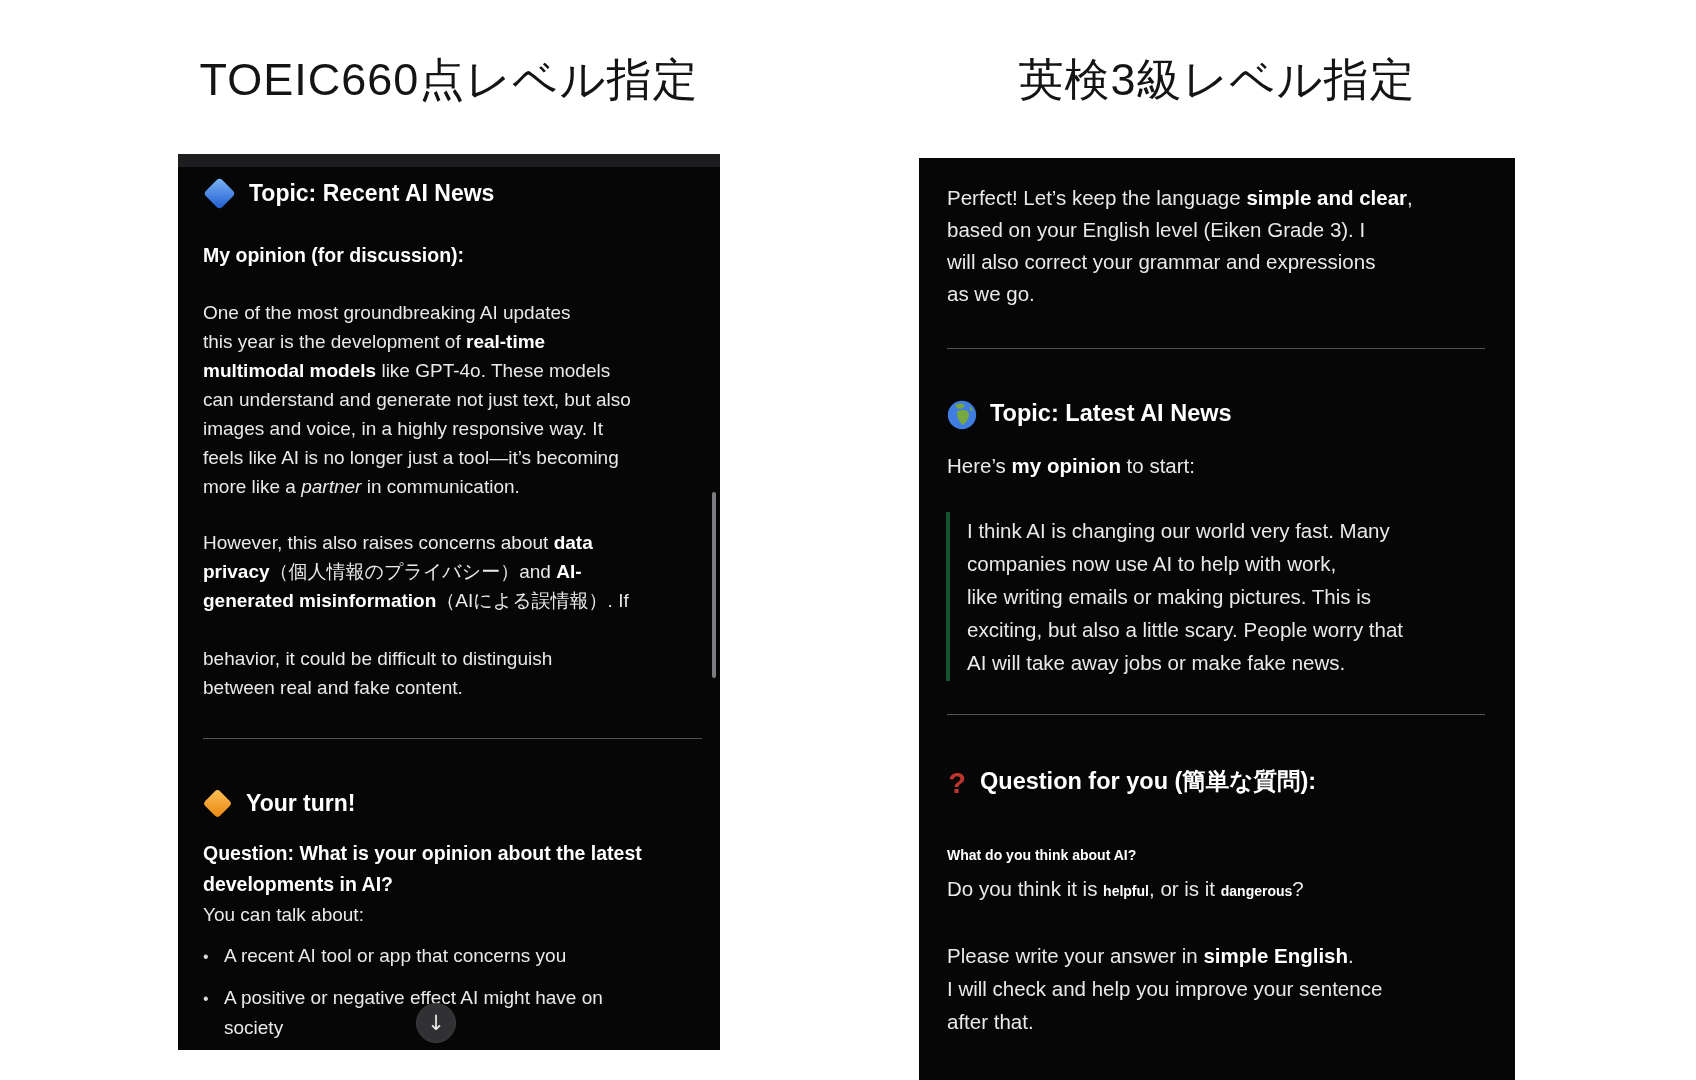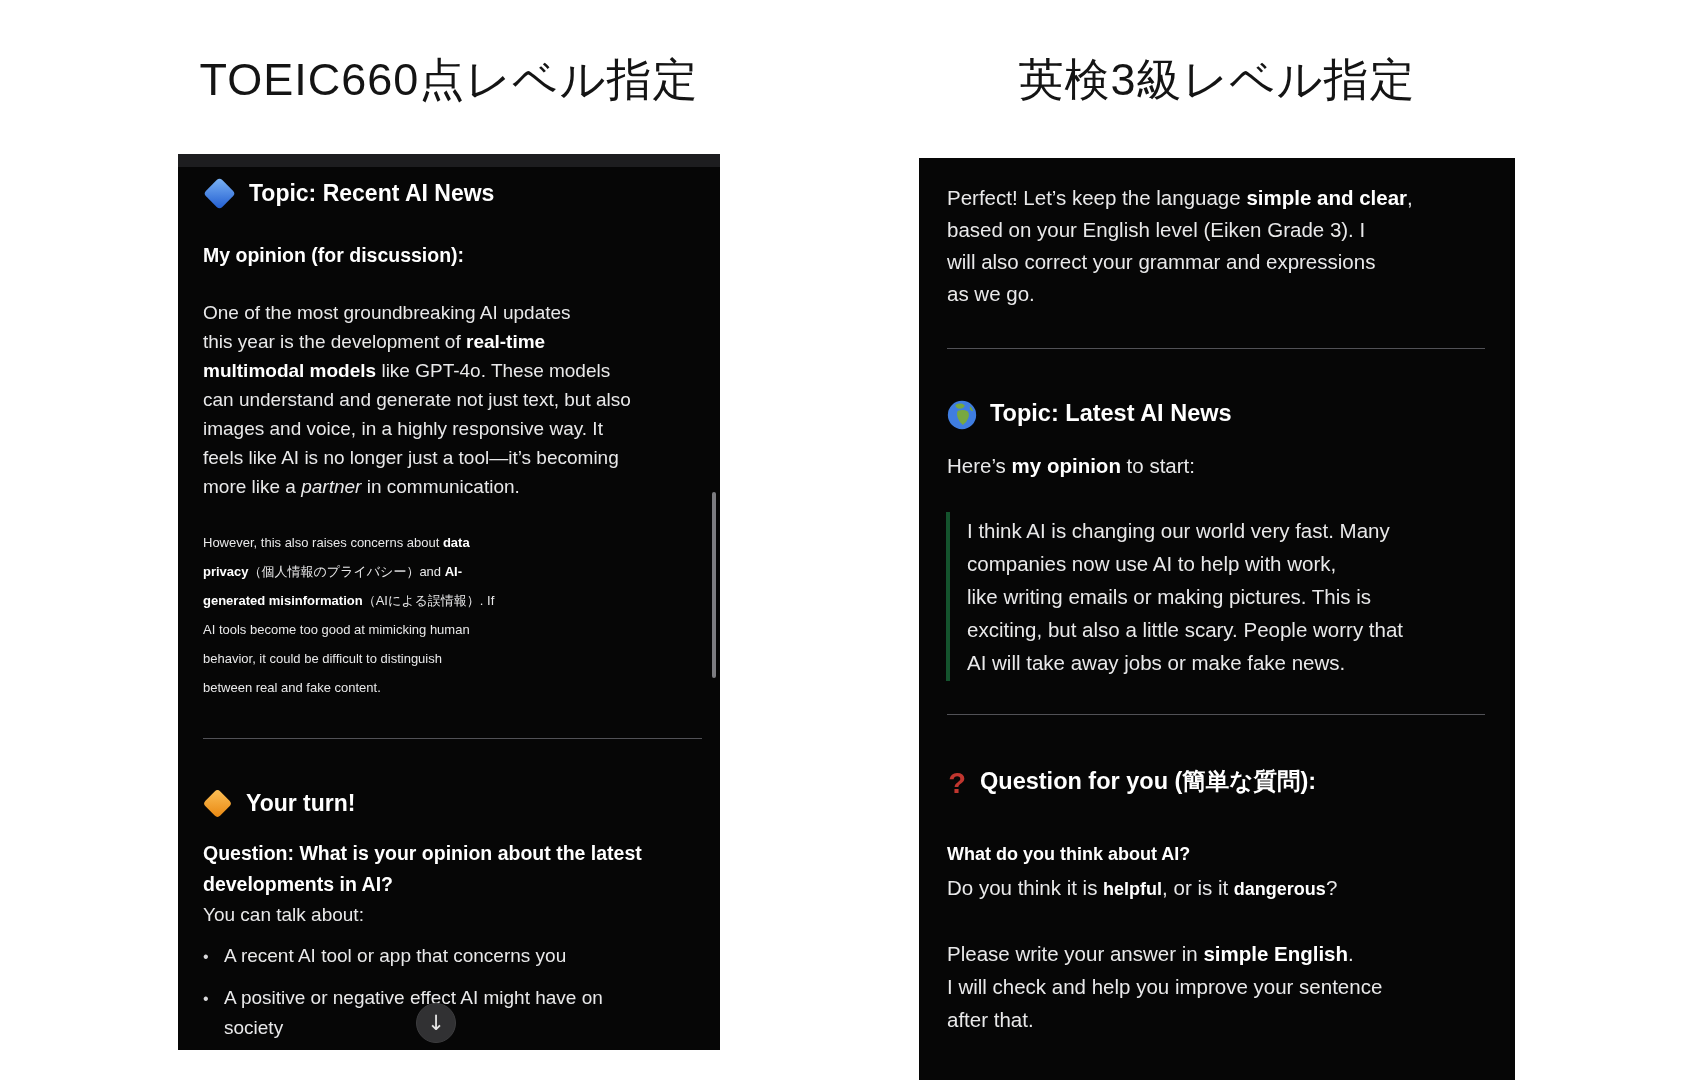--- a/index.html
+++ b/index.html
@@ -68,21 +68,21 @@
   }
 
   
   .rich { white-space:nowrap; }
   b { font-weight:700; color:#ffffff; }
   i { font-style:italic; }
 
   .lp-heading1 { margin-top:24px; }
   .lp-opinion  { margin-top:33px; font-size:19.5px; line-height:29px; font-weight:700; color:#fff; }
   .lp-para1    { margin-top:28px; font-size:19px; line-height:29px; }
-  .lp-para2    { margin-top:27px; font-size:13px; line-height:29px; }
+  .lp-para2    { margin-top:27px; font-size:19px; line-height:29px; }
   .lp-hr       { margin-top:36px; }
   .lp-heading2 { margin-top:49px; }
   .lp-qblock   { margin-top:20px; font-size:19px; line-height:30px; }
   .lp-qblock b { font-size:19.5px; }
   .bullet-row  { display:flex; font-size:19px; line-height:30px; }
   .bullet-row.first { margin-top:11px; }
   .bullet-row.second { margin-top:11px; }
   .bullet-glyph { flex:0 0 auto; width:21px; color:#d9d9db; font-size:16px; padding-top:1px; }
 
   hr.divider {
@@ -96,21 +96,21 @@
   .rp-heres    { margin-top:20px; font-size:20.5px; line-height:32px; }
   .rp-quote    {
     margin:30px -12px 0 -1px;
     border-left:4px solid #14532d;
     padding:2px 0 2px 17px;
     font-size:20.5px; line-height:33px;
   }
   .rp-hr2      { margin-top:33px; }
   .rp-heading2 { margin-top:49px; }
   .rp-qblock   { margin-top:38px; font-size:20.5px; line-height:33px; }
-  .rp-qblock b { font-size:18px; }
+  .rp-qblock b { font-size:14px; }
   .rp-closing  { margin-top:31px; font-size:20.5px; line-height:33px; }
 
   
   .scrollbar-thumb {
     position:absolute; right:4px; top:338px;
     width:4px; height:186px; border-radius:2px;
     background:var(--scrollbar,#8a8a8e);
     opacity:.9;
   }
 
@@ -136,21 +136,21 @@
 
   <div class="sec-heading lp-heading1">
     <span class="diamond blue"></span>
     <span>Topic: Recent AI News</span>
   </div>
 
   <p class="lp-opinion rich">My opinion (for discussion):</p>
 
   <p class="lp-para1 rich"><span>One of the most groundbreaking AI updates</span><br><span>this year is the development of </span><b>real-time</b><br><b>multimodal models</b><span> like GPT-4o. These models</span><br><span>can understand and generate not just text, but also</span><br><span>images and voice, in a highly responsive way. It</span><br><span>feels like AI is no longer just a tool—it’s becoming</span><br><span>more like a </span><i>partner</i><span> in communication.</span></p>
 
-  <p class="lp-para2 rich"><span>However, this also raises concerns about </span><b>data</b><br><b>privacy</b><span>（個人情報のプライバシー）and </span><b>AI-</b><br><b>generated misinformation</b><span>（AIによる誤情報）. If</span><br><span>AI tools become too good at mimicking human</span><br><span>behavior, it could be difficult to distinguish</span><br><span>between real and fake content.</span></p>
+  <p class="lp-para2 rich"><span>However, this also raises concerns about </span><b>data</b><br><b>privacy</b><span>（個人情報のプライバシー）and </span><b>AI-</b><br><b>generated misinformation</b><span>（AIによる誤情報）. If</span><br><br><span>behavior, it could be difficult to distinguish</span><br><span>between real and fake content.</span></p>
 
   <hr class="divider lp-hr">
 
   <div class="sec-heading lp-heading2">
     <span class="diamond orange"></span>
     <span>Your turn!</span>
   </div>
 
   <p class="lp-qblock rich"><b>Question: What is your opinion about the latest</b><br><b>developments in AI?</b><br><span>You can talk about:</span></p>
 

